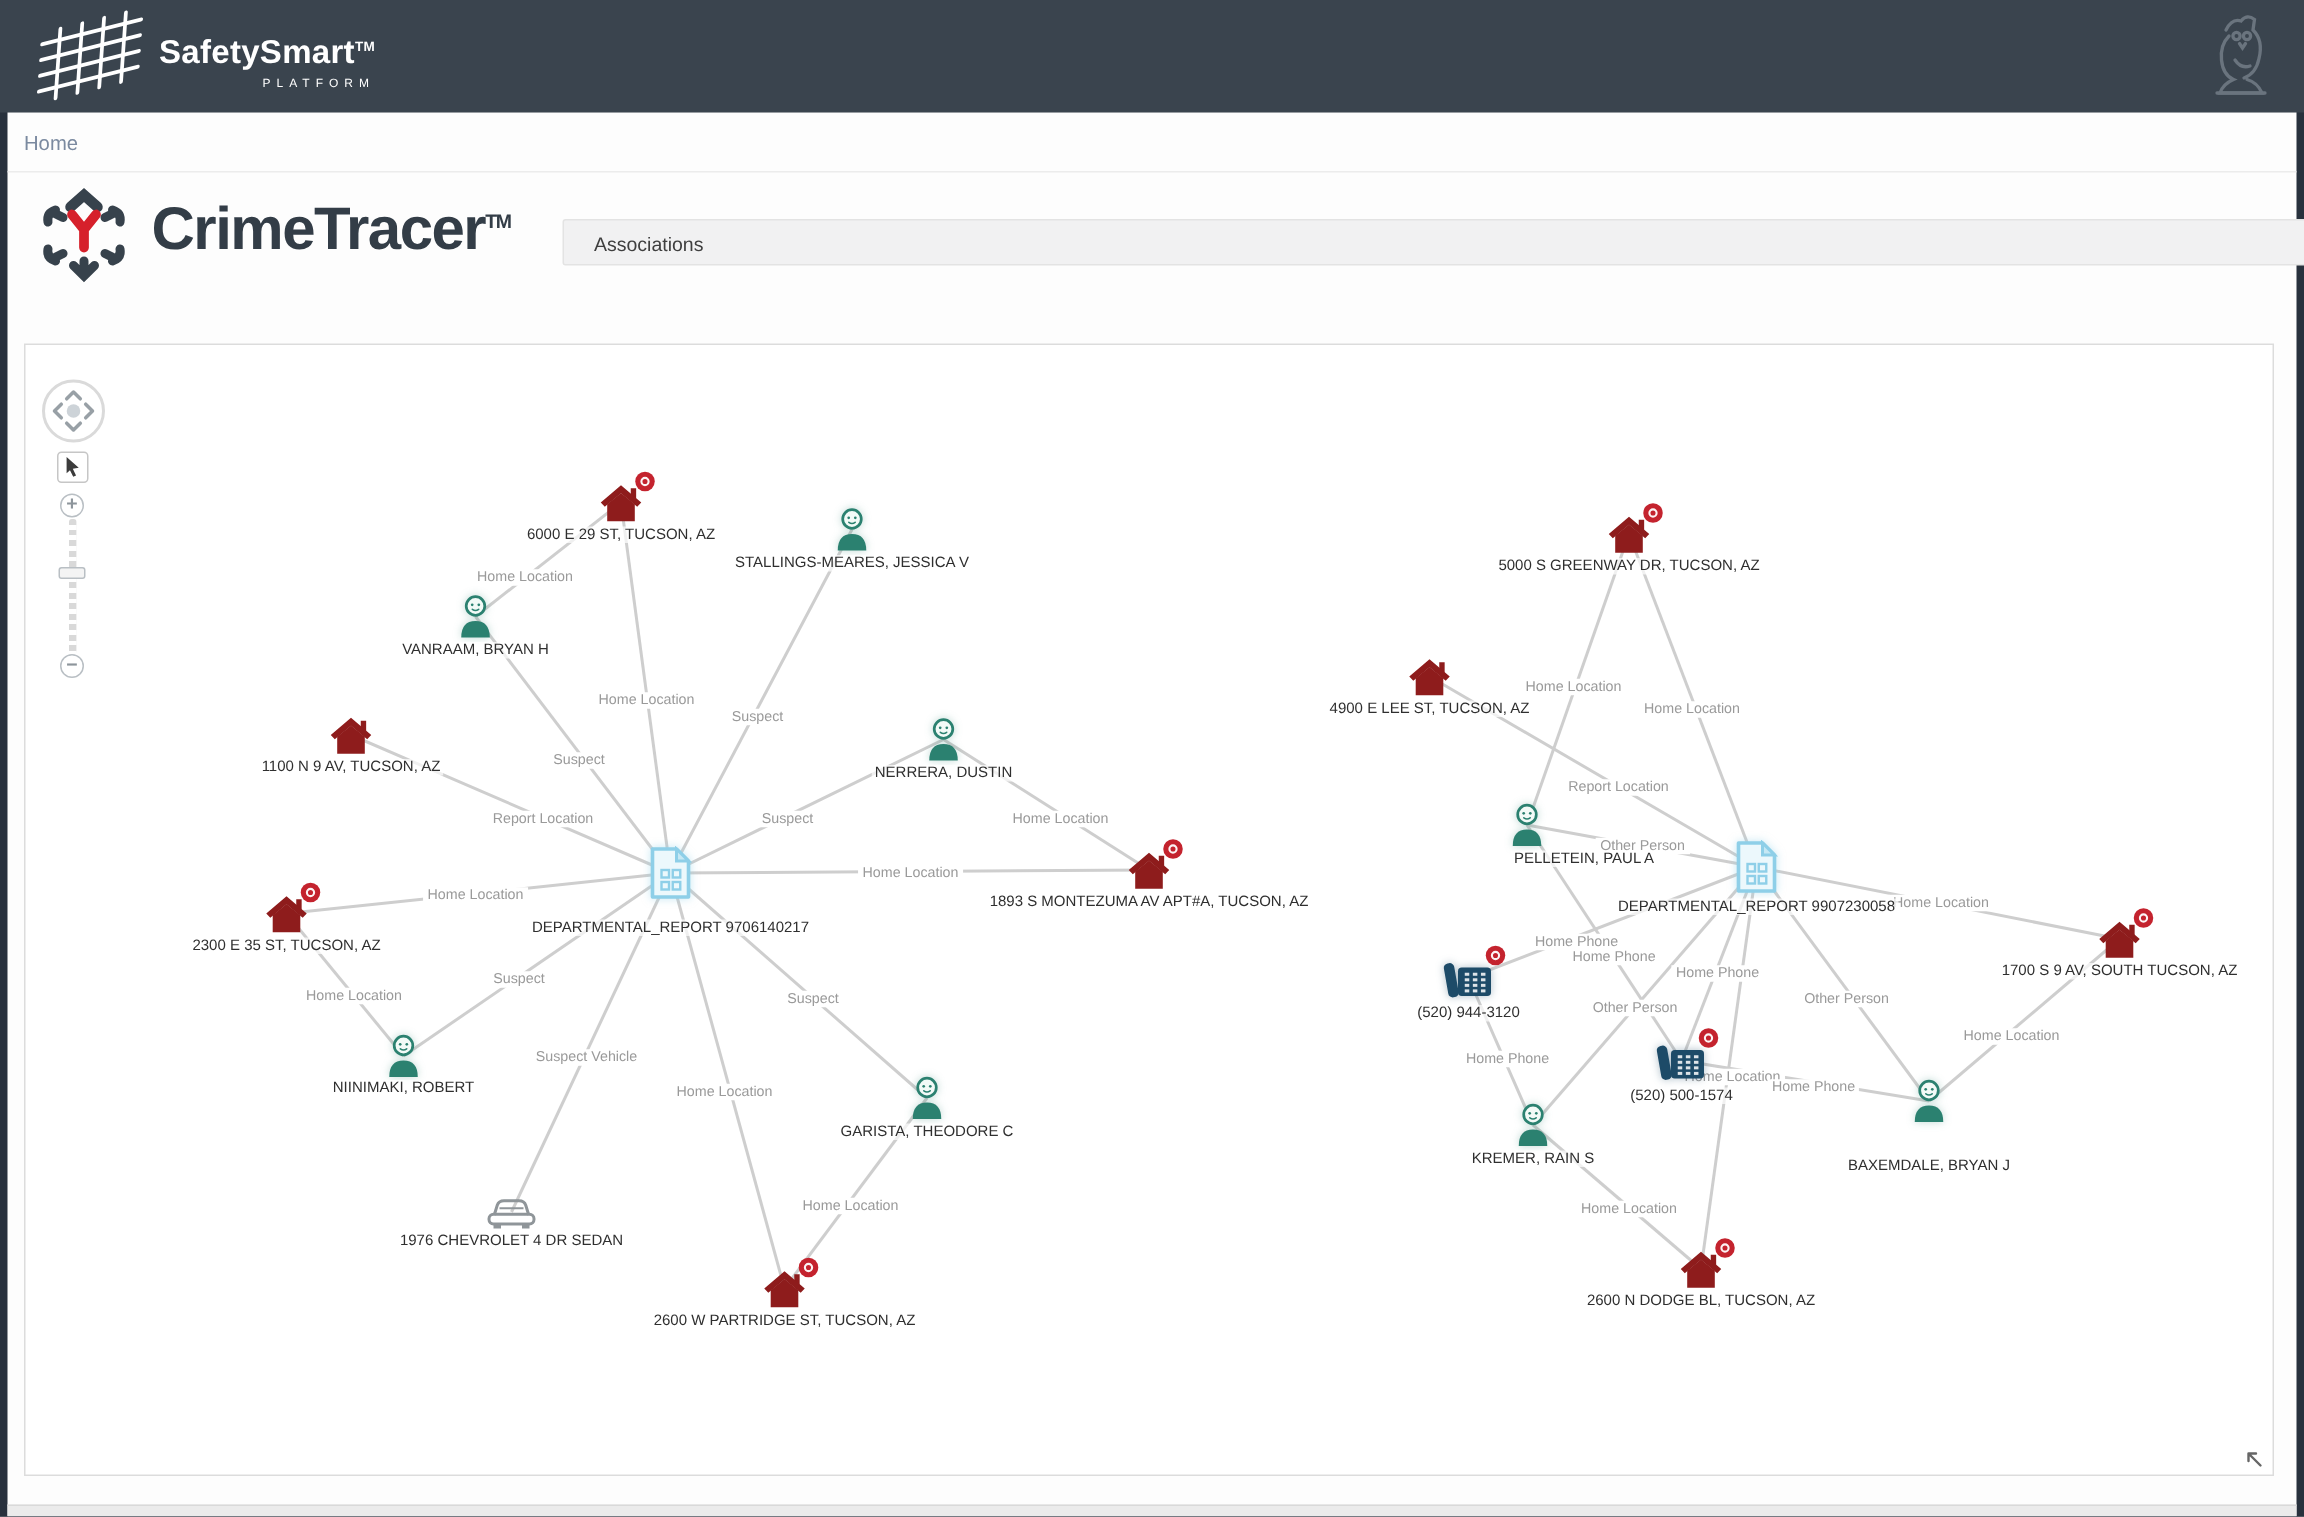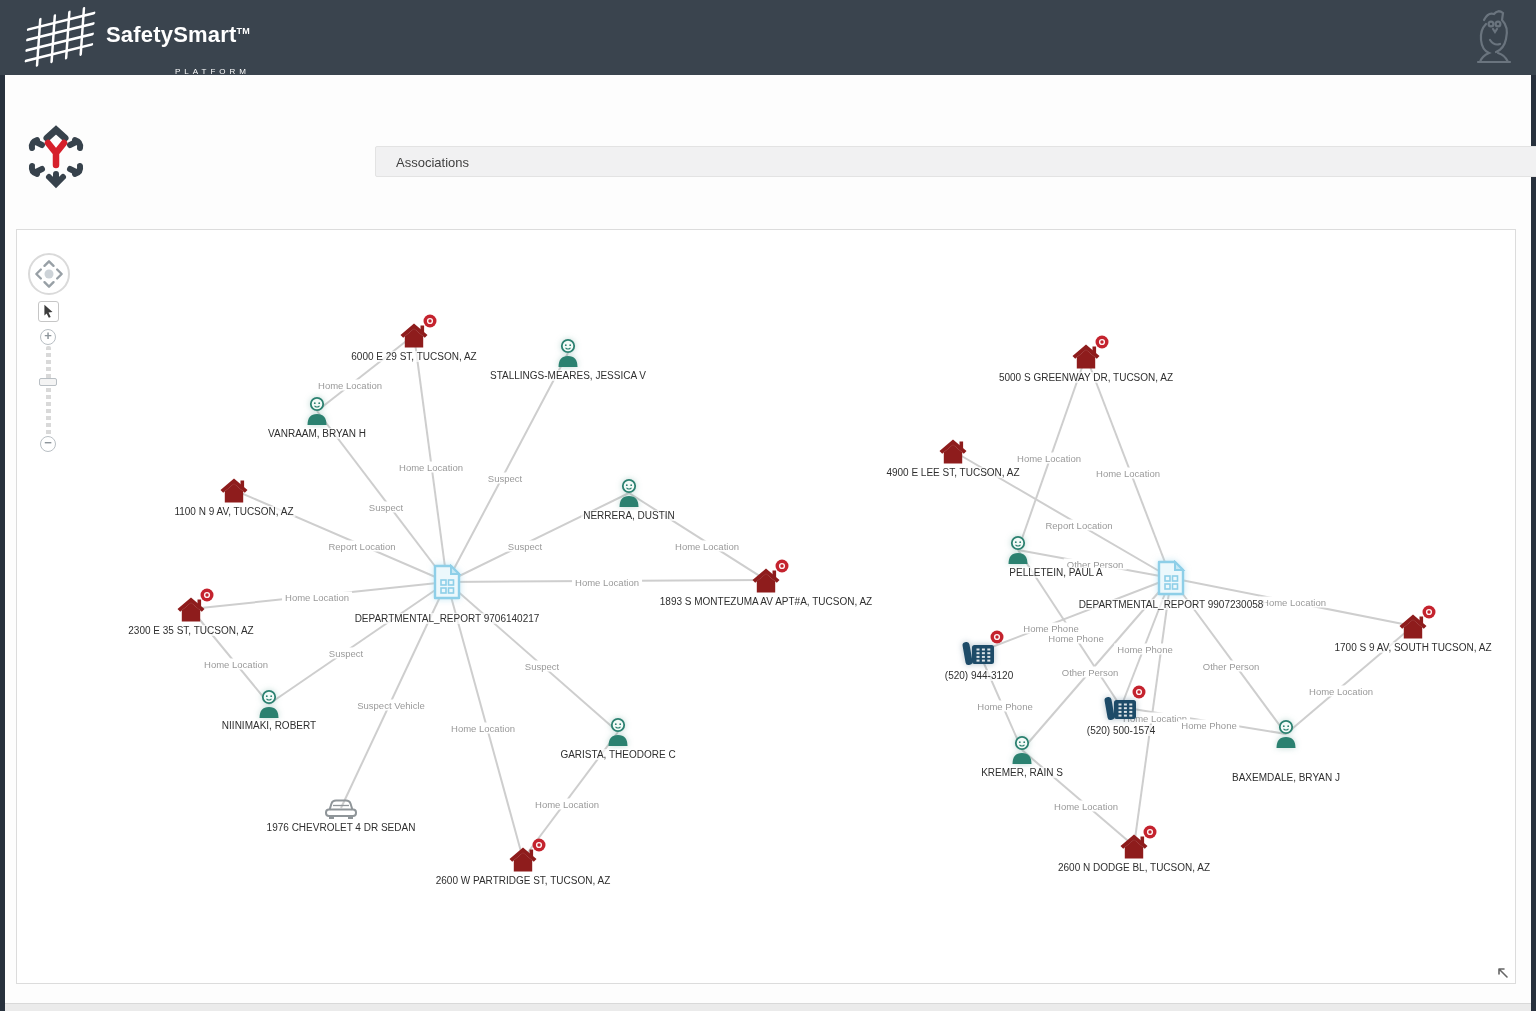--- a/index.html
+++ b/index.html
@@ -3,21 +3,21 @@
 <meta charset="utf-8">
 <style>
   html,body{margin:0;padding:0;background:#28313d;}
   .page{position:relative;width:1536px;height:1011px;overflow:hidden;
         font-family:"Liberation Sans", sans-serif;background:#28313d;}
   
   .topbar{position:absolute;left:0;top:0;width:1536px;height:75px;background:#3a444e;}
   .brand{position:absolute;left:106px;top:22px;color:#fff;}
   .brand .bname{font-size:22px;font-weight:bold;letter-spacing:.2px;}
   .brand sup{font-size:9px;}
-  .brand .bsub{display:block;text-align:right;font-size:8px;letter-spacing:4px;margin-top:19px;color:#fff;}
+  .brand .bsub{display:block;text-align:right;font-size:8px;letter-spacing:4px;margin-top:3px;color:#fff;}
   .netlogo{position:absolute;left:16px;top:6px;}
   .owl{position:absolute;right:12px;top:6px;opacity:.75;}
   
   .app{position:absolute;left:5px;right:5px;top:75px;bottom:0;background:#fdfdfd;}
   .crumbrow{position:absolute;left:0;right:0;top:0;height:39px;border-bottom:1px solid #ececec;}
   .crumb{position:absolute;left:11px;top:13px;font-size:13.5px;color:#7b8aa0;text-decoration:none;}
   .logoicon{position:absolute;left:17px;top:48px;}
   .logotext{position:absolute;left:96px;top:56px;font-size:40px;font-weight:bold;color:#333d47;letter-spacing:-1px;}
   .logotext sup{font-size:13px;font-weight:bold;}
   .tabbar{position:absolute;left:370px;top:71px;width:1294px;height:31px;background:#f1f1f2;
@@ -81,34 +81,40 @@
           <circle cx="36" cy="18" r="2.4"></circle>
         <path d="M31 23 l2 3 l2 -3"></path>
         <path d="M28 34 q4 6 10 4"></path>
         <path d="M16 56 h32"></path>
       </g>
     </svg>
   </div>
 
   <div class="app">
 
+    <div class="crumbrow">
+      <a class="crumb" href="#">Home</a>
+    </div>
 
     <svg class="logoicon" width="68" height="70" viewBox="0 0 68 70">
       <g stroke="#37424c" stroke-width="7" stroke-linecap="round" fill="none">
         <path d="M25 15 L34 7 L43 15"></path>
         <path d="M34 51 v7 M27 54 l7 7 l7 -7" stroke-width="6"></path>
         <path d="M10 25 q-1 -6 5 -8 M14 19 l6 3" stroke-width="6"></path>
         <path d="M58 25 q1 -6 -5 -8 M54 19 l-6 3" stroke-width="6"></path>
         <path d="M10 43 q-1 6 5 8 M14 49 l6 -3" stroke-width="6"></path>
         <path d="M58 43 q1 6 -5 8 M54 49 l-6 -3" stroke-width="6"></path>
       </g>
       <g stroke="#d6202b" stroke-width="6.5" stroke-linecap="round" fill="none">
         <path d="M26 20 L34 30 M42 20 L34 30 M34 30 V42"></path>
       </g>
     </svg>
+    <div class="logotext">
+      <span>CrimeTracer</span><sup>TM</sup>
+    </div>
 
     <div class="tabbar">
       <div class="tab">Associations</div>
     </div>
 
     <div class="canvas" id="graph-canvas">
 
       <div class="pan">
         <svg width="38" height="38" viewBox="0 0 42 42">
           <g stroke="#98a0a6" stroke-width="2.6" fill="none" stroke-linecap="round" stroke-linejoin="round">

